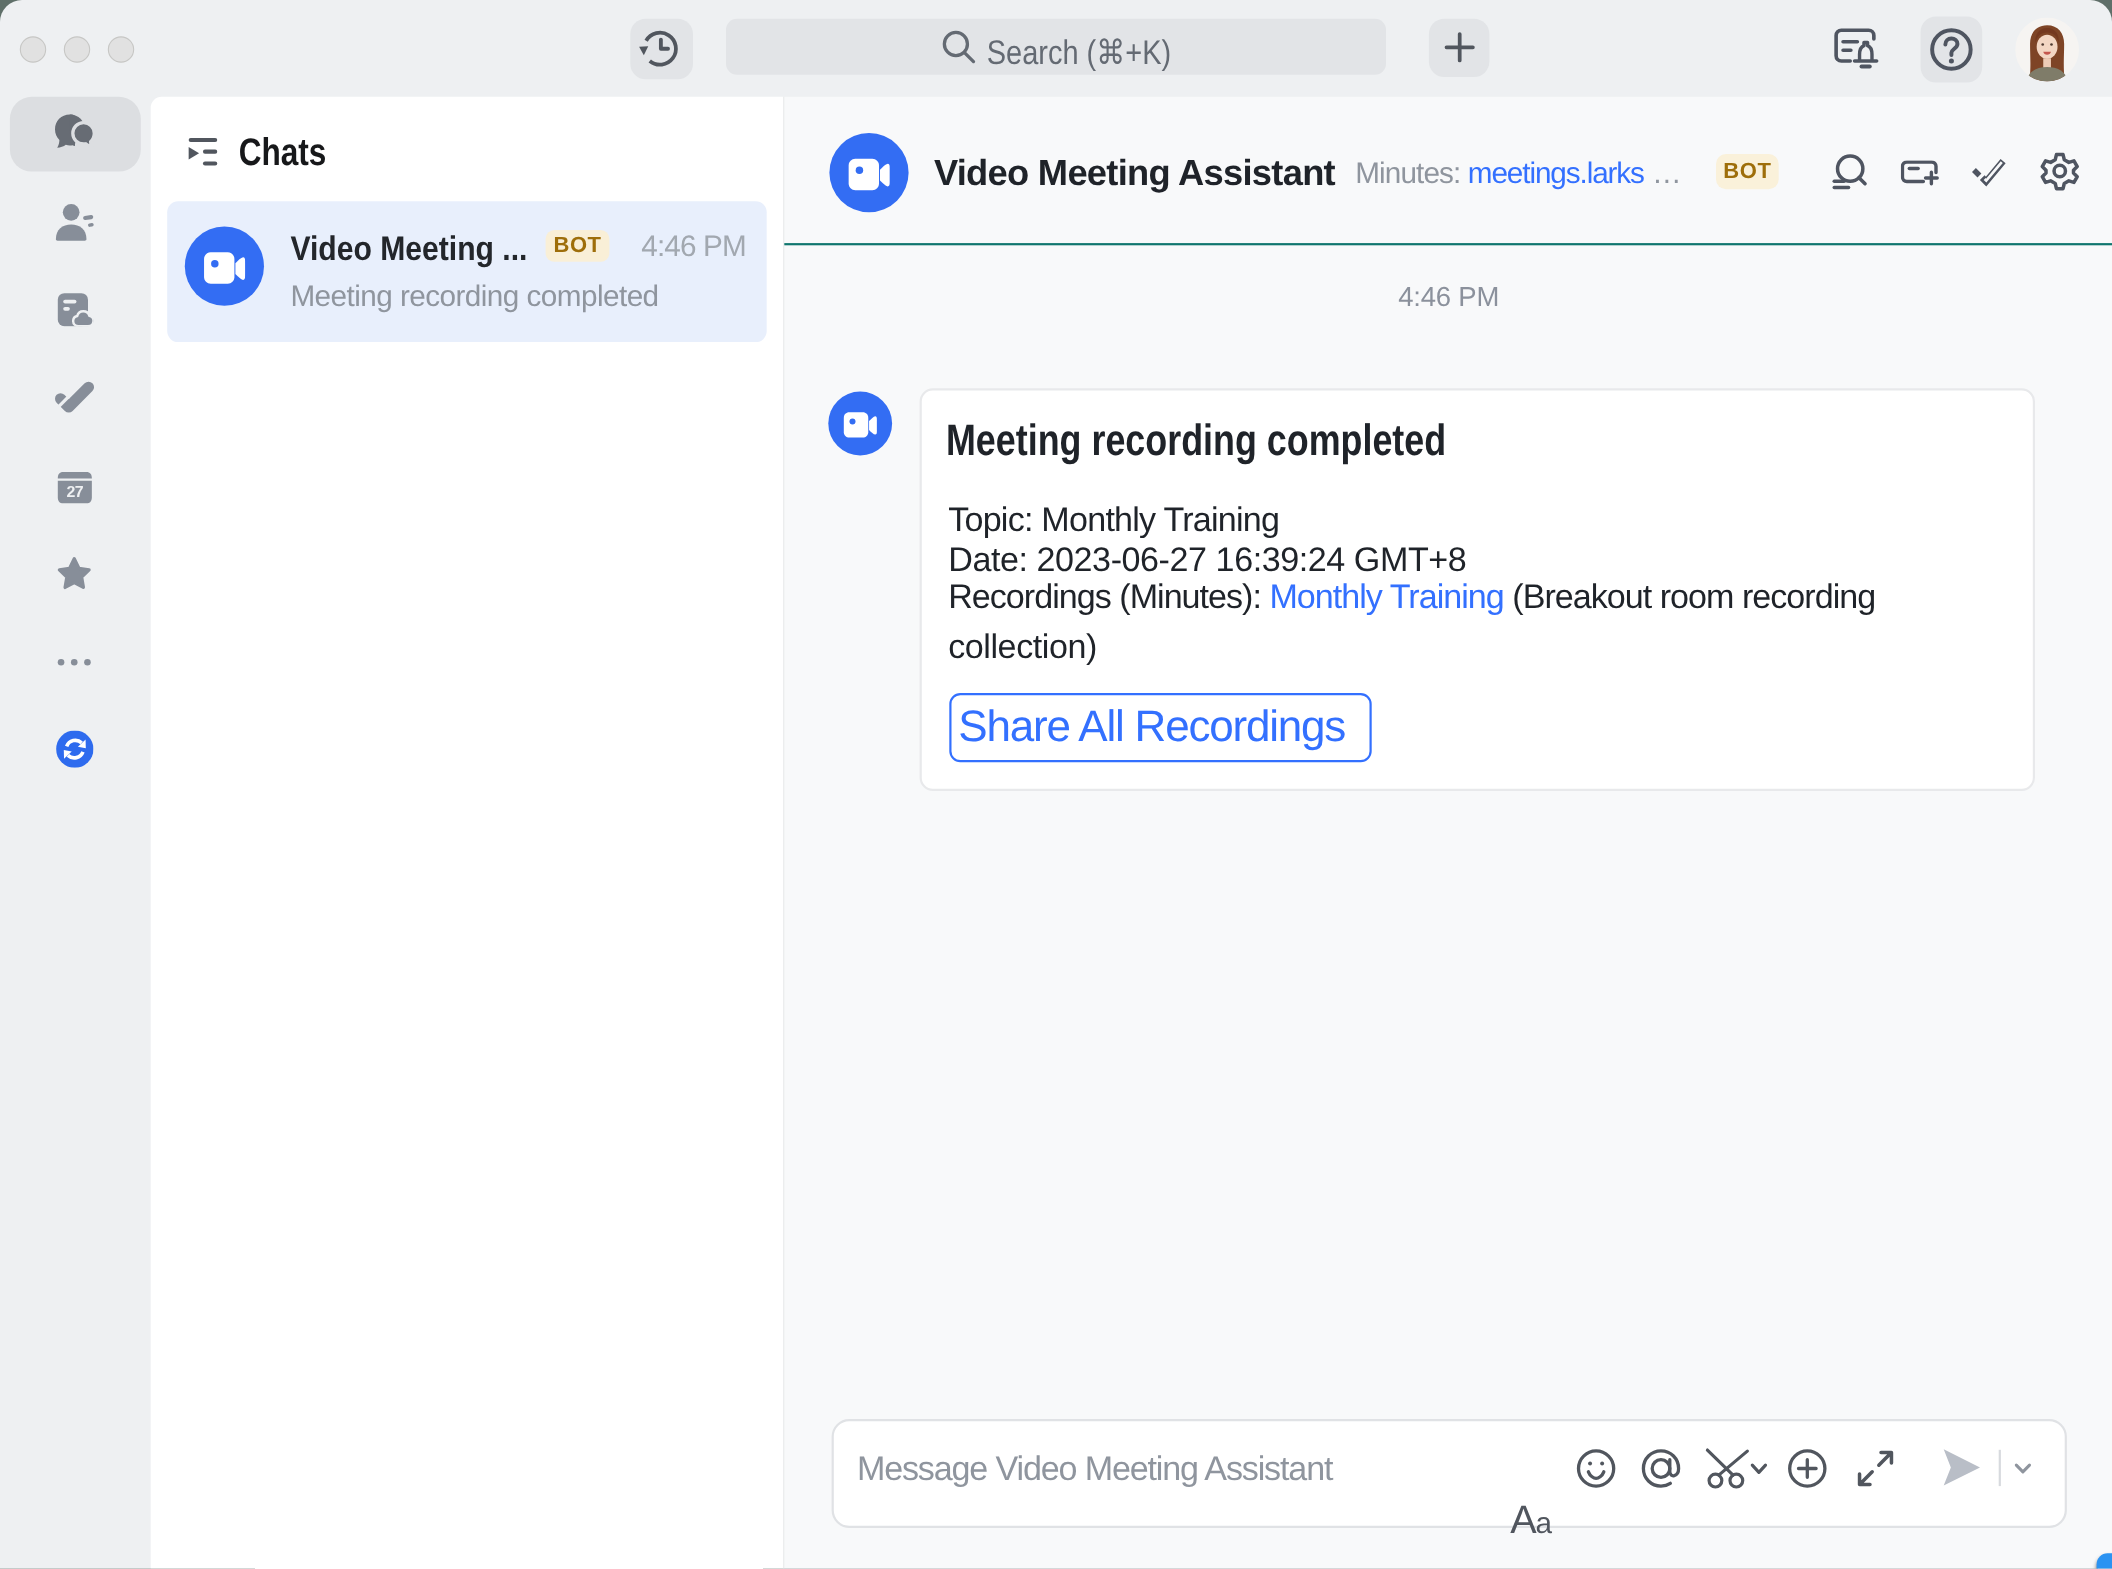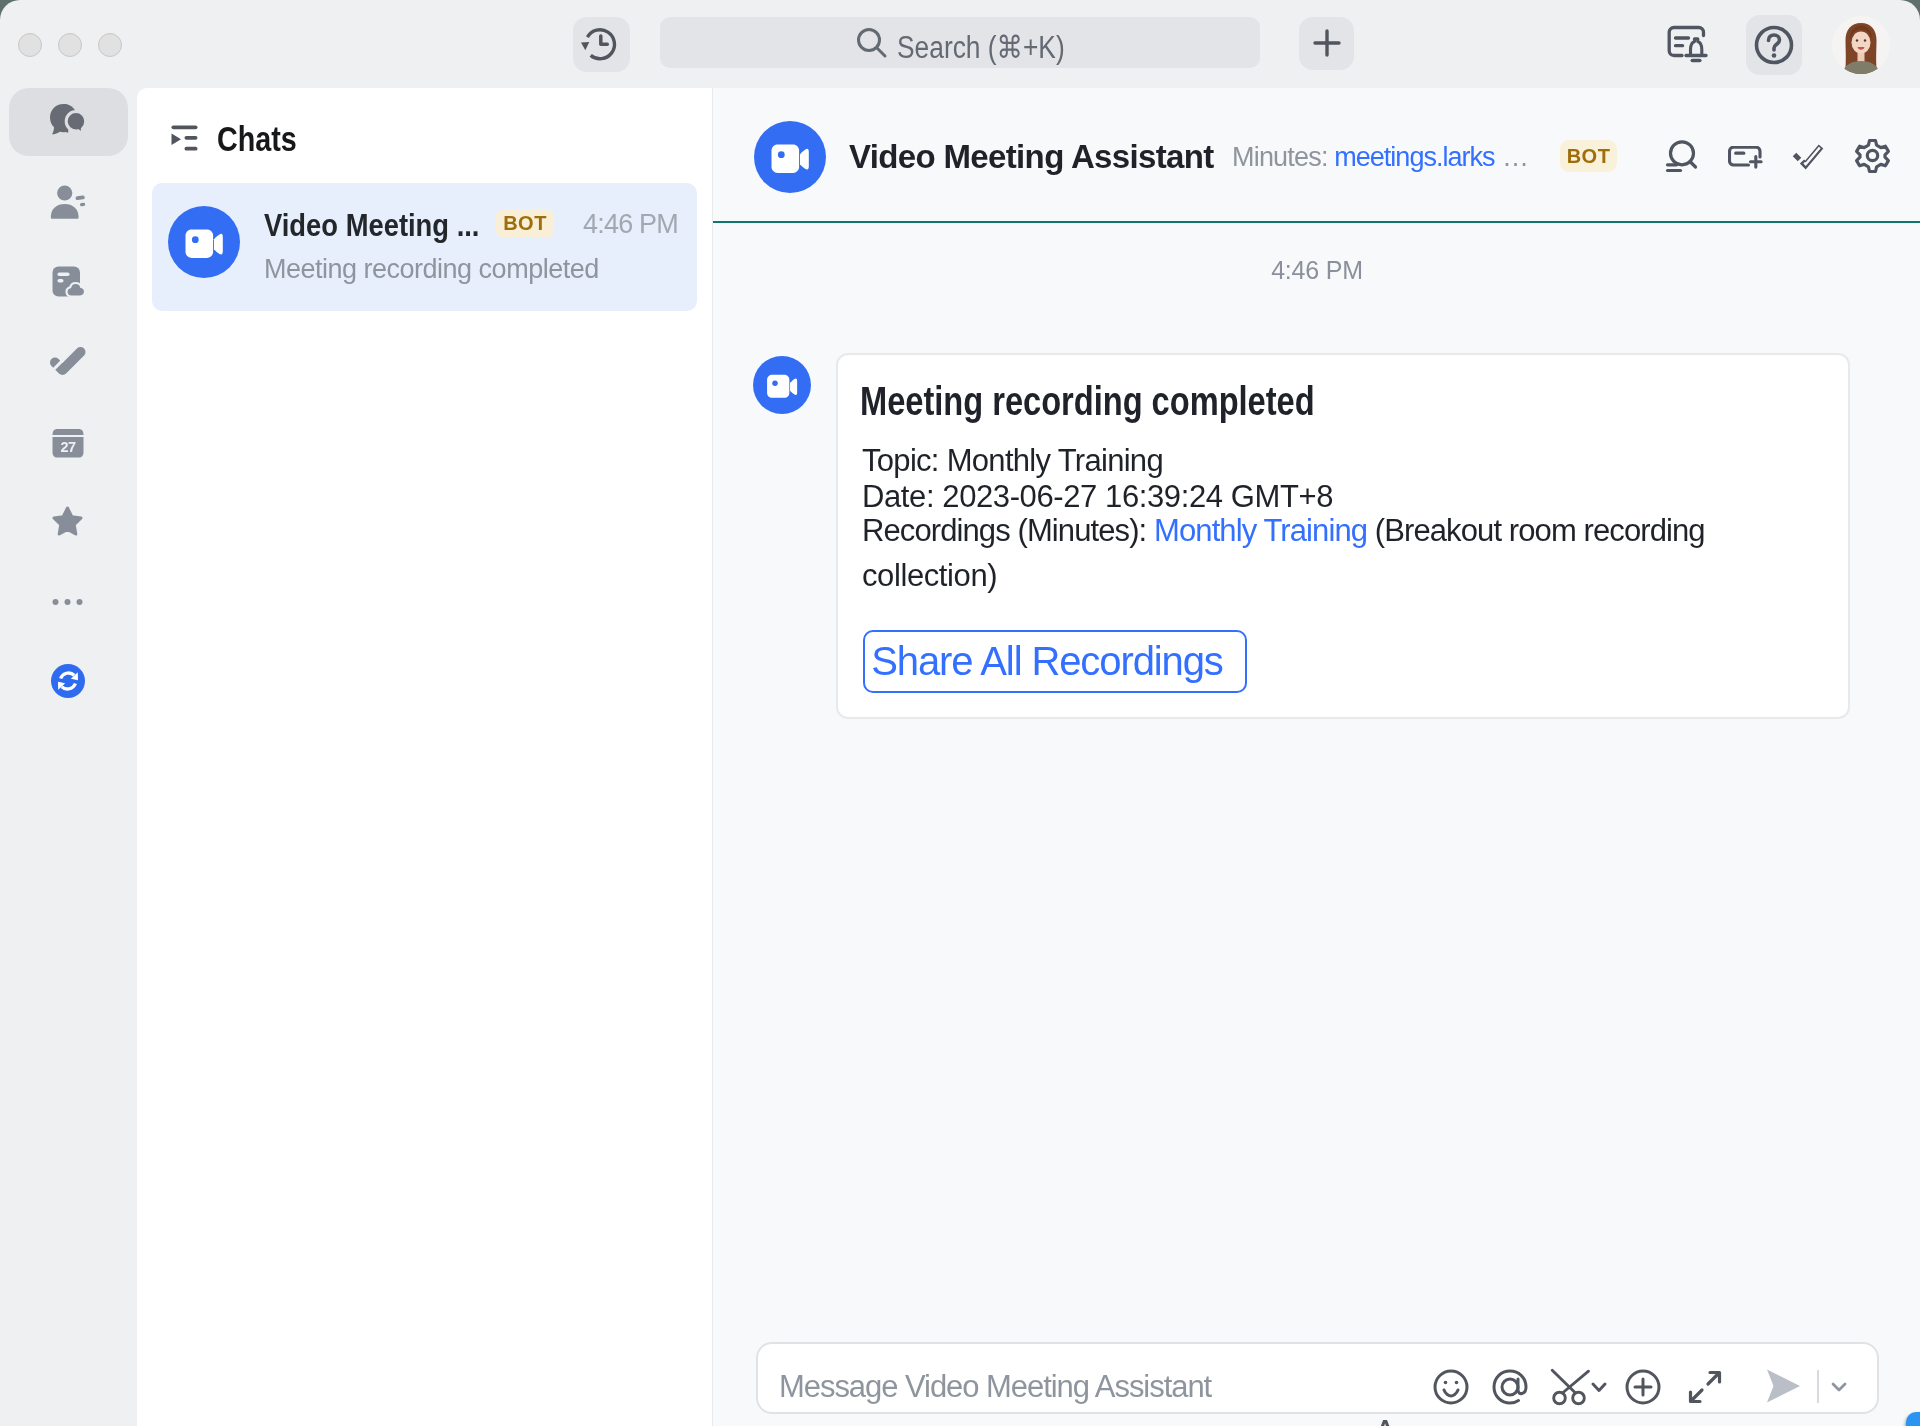--- a/index.html
+++ b/index.html
@@ -19,25 +19,25 @@
               background:#e8effc; border-radius:10px; }
   
   #main { position:absolute; left:712px; top:88px; width:1208px; height:1338px;
           background:#f8f9fa; border-left:1px solid #e9eaec; }
   #mainhead { position:absolute; left:0; top:0; width:1208px; height:135px;
               border-bottom:2px solid #0f766e; }
   .avatar { border-radius:50%; background:#336df3; }
   #card { position:absolute; left:123px; top:265px; width:1014px; height:366px;
           background:#ffffff; border:2px solid #e8e9eb; border-radius:12px; }
   .bodyline { position:absolute; left:24px; white-space:nowrap; font-size:31px;
-              color:#1f2329; letter-spacing:-0.4px; }
+              color:#1f2329; letter-spacing:-0.4px;margin-top:12px; }
   #sharebtn { position:absolute; left:25px; top:275px; width:384px; height:63px;
               border:2px solid #3370ff; border-radius:10px; color:#3370ff;
               font-size:40px; text-align:center; line-height:59px; letter-spacing:-1.1px; text-indent:-16px; }
-  #inputbar { position:absolute; left:43px; top:1254px; width:1123px; height:72px;
+  #inputbar { position:absolute; left:43px; top:1202px; width:1123px; height:99px;
               background:#ffffff; border:2px solid #e0e2e5; border-radius:16px; }
   .link { color:#3370ff; }
 </style>
 </head>
 <body>
 <div id="win">
 
   <div class="tl" style="left:18px;"></div>
   <div class="tl" style="left:58px;"></div>
   <div class="tl" style="left:98px;"></div>

